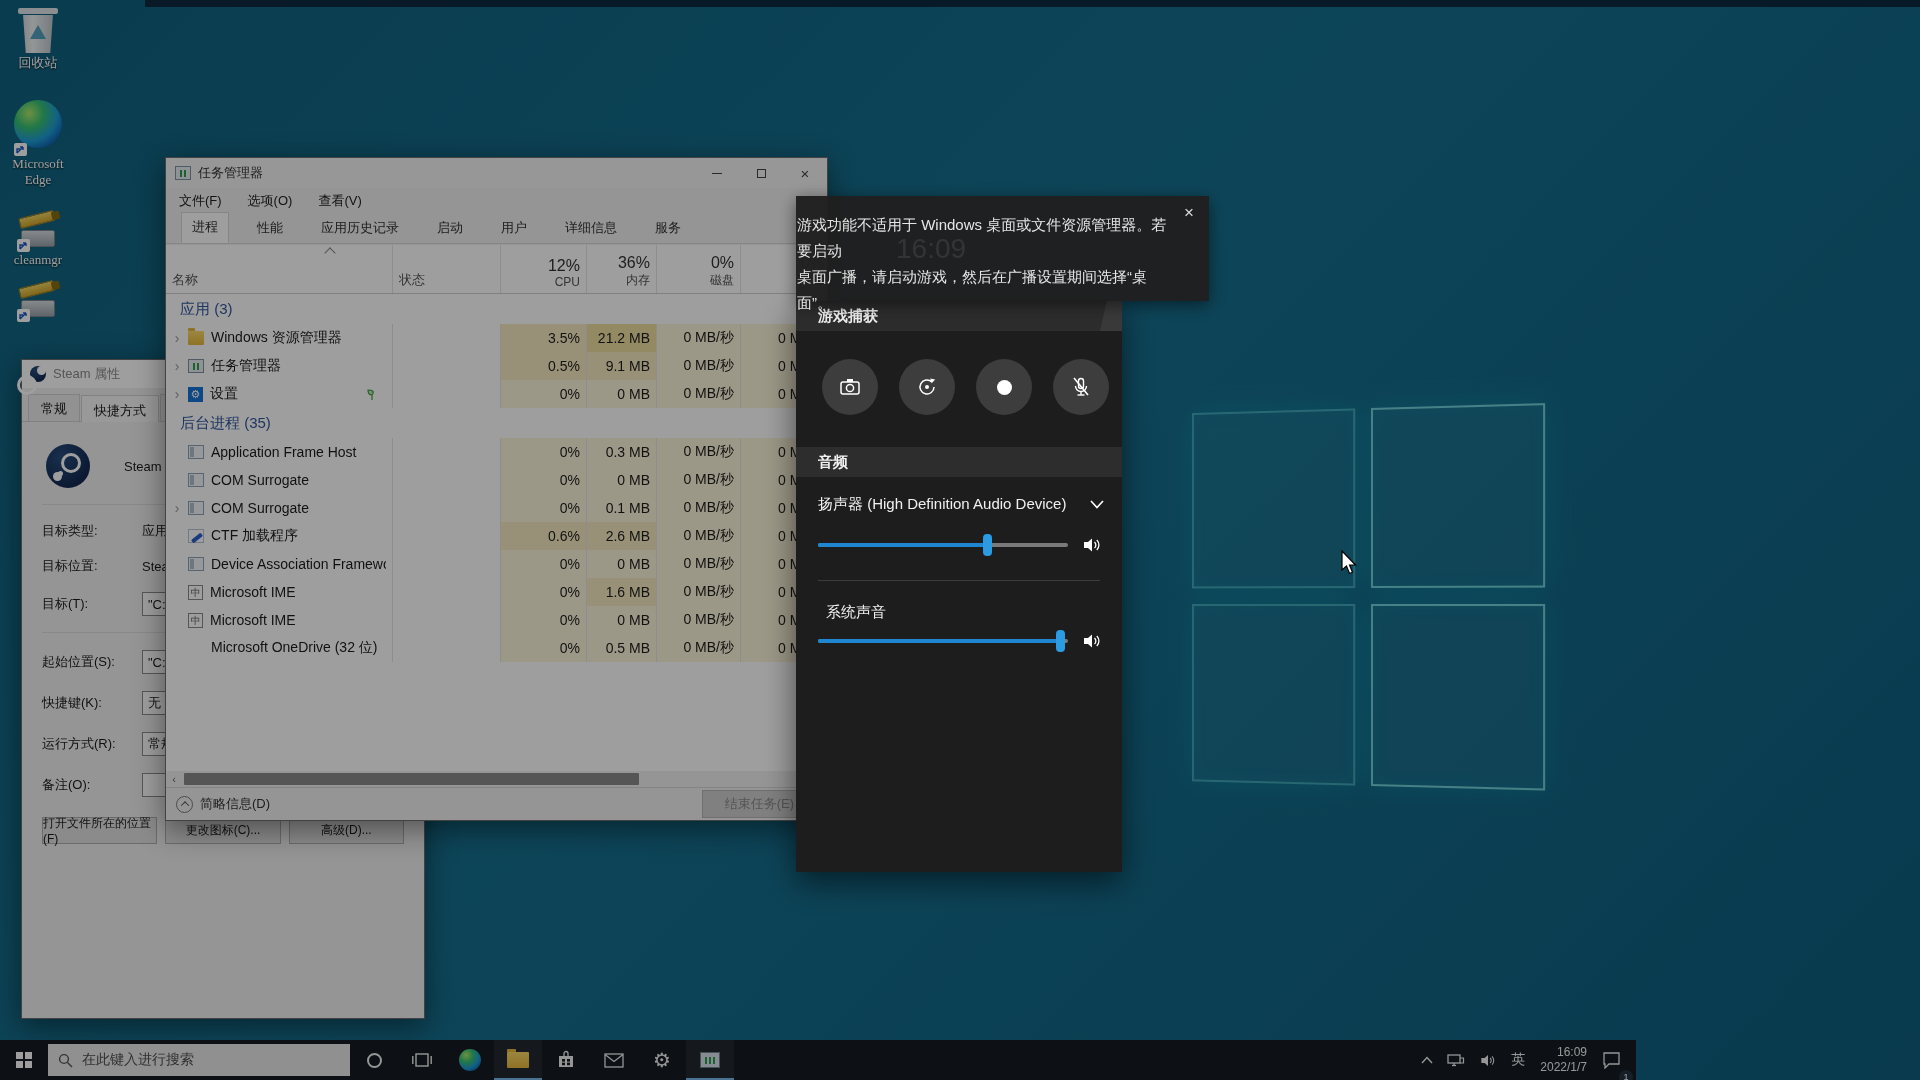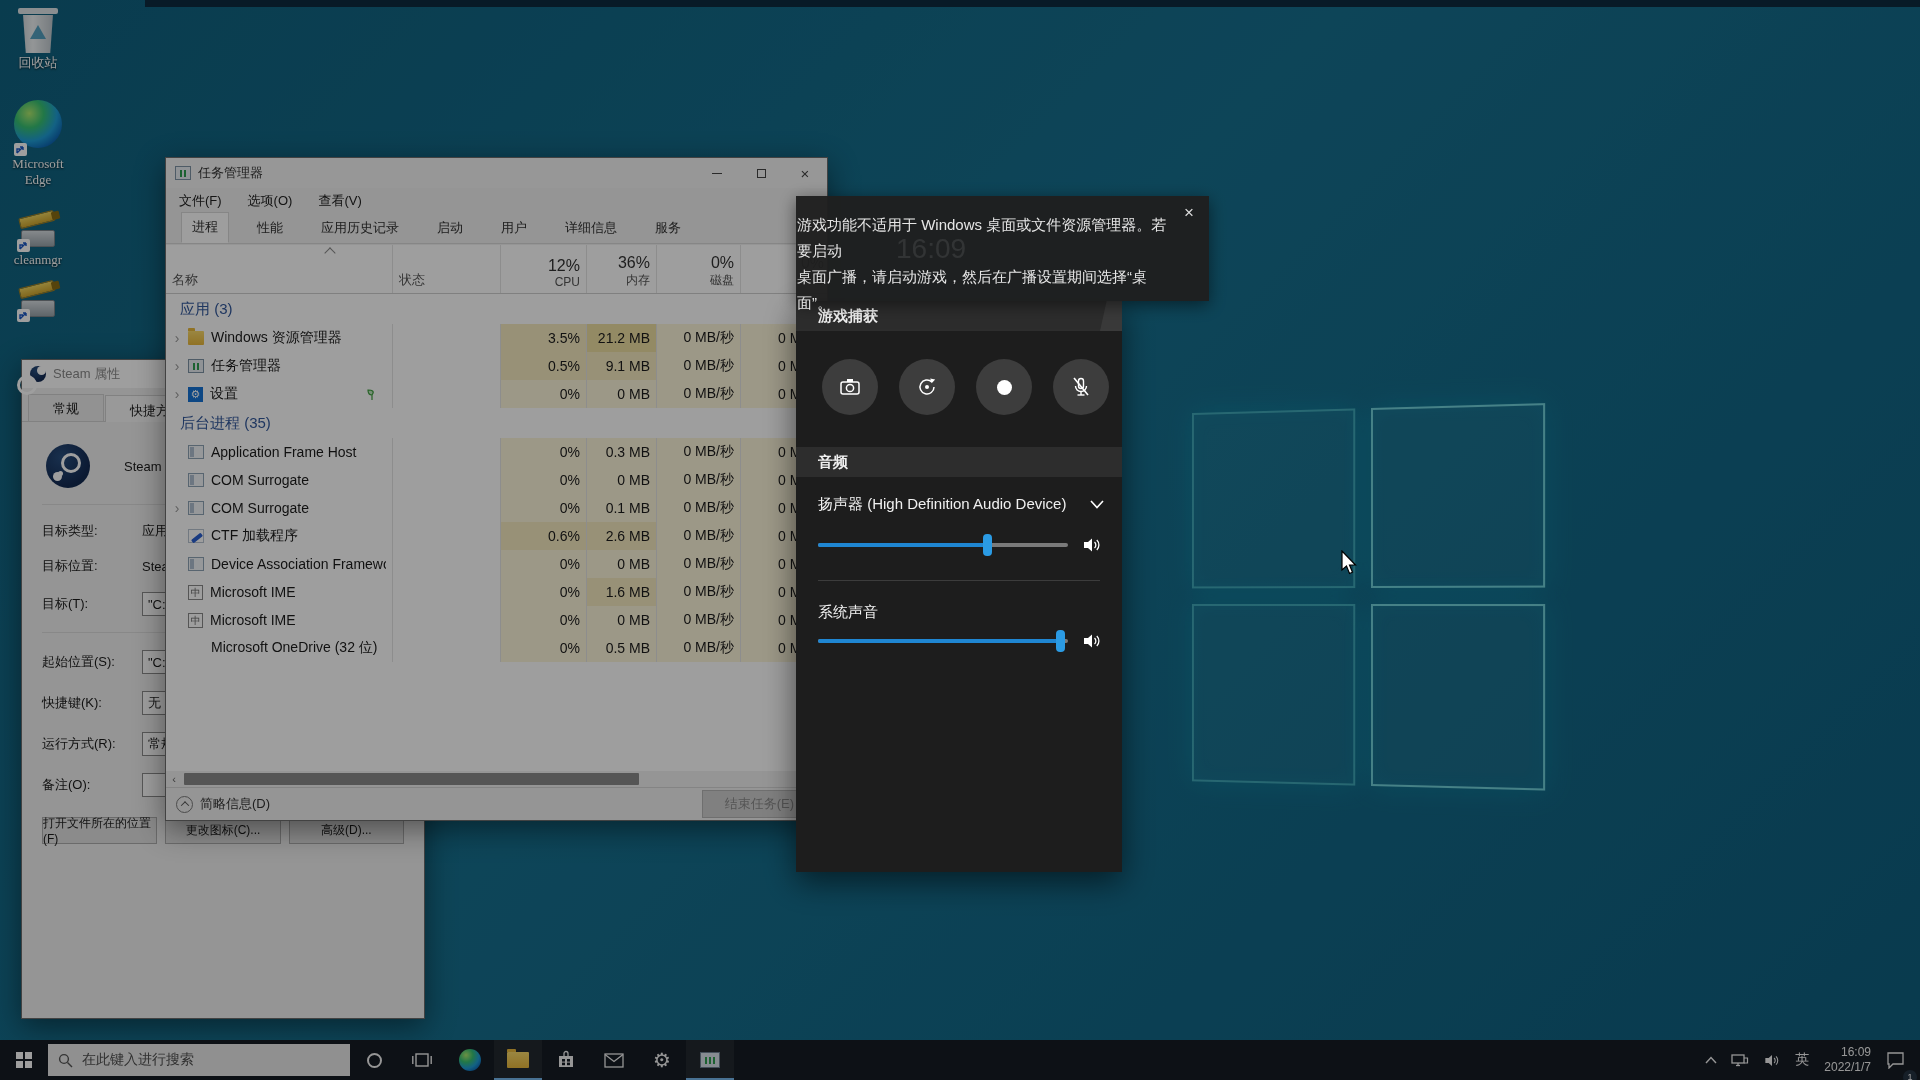--- a/index.html
+++ b/index.html
@@ -111,21 +111,21 @@
   .chev-up { width:6px; height:6px; border-left:1px solid #555; border-top:1px solid #555;
     transform:rotate(45deg) translate(1px,1px); }
   .btn-disabled { margin-left:auto; background:#cfcfcf; border:1px solid #b4b4b4; color:#8b8b8b;
     padding:4px 22px; font-size:13px; }
 
   
   #steam { left:21px; top:359px; width:404px; height:660px; z-index:2; font-size:13px; color:#1b1b1b; }
   #steam-title { height:28px; background:#fff; display:flex; align-items:center; padding-left:8px; gap:7px;
     color:#8a8a8a; font-size:13px; }
   #steam-tabs { display:flex; padding:6px 0 0 6px; gap:1px; border-bottom:1px solid #d0d0d0; height:34px; }
-  .s-tab { padding:5px 24px; border:1px solid #d0d0d0; border-bottom:none; background:#ececec; font-size:13px; }
+  .s-tab { padding:5px 12px; border:1px solid #d0d0d0; border-bottom:none; background:#ececec; font-size:13px; }
   .s-tab.active { background:#f7f7f7; position:relative; top:1px; padding-top:6px; }
   .s-body { padding:14px 20px 0; }
   .s-approw { display:flex; align-items:center; gap:34px; padding:8px 4px 16px; border-bottom:1px solid #dcdcdc; }
   .steam-logo { width:44px; height:44px; border-radius:50%;
     background:radial-gradient(circle at 35% 30%, #284e7e, #132a52 70%); position:relative; }
   .steam-logo:before { content:""; position:absolute; right:9px; top:9px; width:14px; height:14px;
     border:3px solid #fff; border-radius:50%; }
   .steam-logo:after { content:""; position:absolute; left:7px; bottom:7px; width:9px; height:9px;
     background:#fff; border-radius:50%; box-shadow:3px -3px 0 -2px #fff; }
   .f-row { display:flex; align-items:center; margin-top:17px; }
@@ -164,25 +164,25 @@
     align-items:center; justify-content:center; }
   .rec-dot { width:15px; height:15px; border-radius:50%; background:#fff; }
   #gb-audio-hdr { margin-top:32px; }
   .gb-device-row { display:flex; align-items:center; padding:18px 18px 0 22px; font-size:15px; }
   .gb-slider-row { display:flex; align-items:center; padding:0 18px 0 22px; margin-top:22px; }
   .gb-track { position:relative; width:250px; height:4px; background:#7a7a7a; border-radius:2px; }
   .gb-fill { position:absolute; left:0; top:0; height:4px; background:#1f86d2; border-radius:2px; }
   .gb-thumb { position:absolute; right:-4px; top:-9px; width:9px; height:22px; border-radius:4px;
     background:#2b9be4; }
   .gb-divider { height:1px; background:#3c3c3c; margin:26px 22px 0; }
-  .gb-syslabel { padding:22px 0 0 22px; font-size:15px; }
+  .gb-syslabel { padding:22px 0 0 22px; font-size:15px;margin-left:8px; }
   .spk { margin-left:14px; flex:none; }
 
   
-  #taskbar { left:0; bottom:0; width:1920px; height:40px; background:#151c24; z-index:20;
+  #taskbar { left:0; bottom:0; width:1636px; height:40px; background:#151c24; z-index:20;
     display:flex; align-items:center; }
   .tb-tile { width:48px; height:40px; display:flex; align-items:center; justify-content:center; flex:none; }
   .tb-tile.running { box-shadow:inset 0 -2px 0 #76b9ed; background:rgba(255,255,255,.06); }
   .startgrid { display:grid; grid-template-columns:7px 7px; grid-template-rows:7px 7px; gap:2px; }
   .startgrid div { background:#fff; }
   #tb-search { width:302px; height:32px; background:#e8e8e8; display:flex; align-items:center;
     gap:9px; padding-left:10px; font-size:14px; color:#4f4f4f; flex:none; }
   .cortana-ring { width:15px; height:15px; border:2px solid #f2f2f2; border-radius:50%; }
   .edge-sm { width:22px; height:22px; border-radius:50%;
     background:radial-gradient(circle at 32% 28%, #aee96e 0%, #37c173 32%, #1f9ed6 60%, #0b5cad 85%); }

